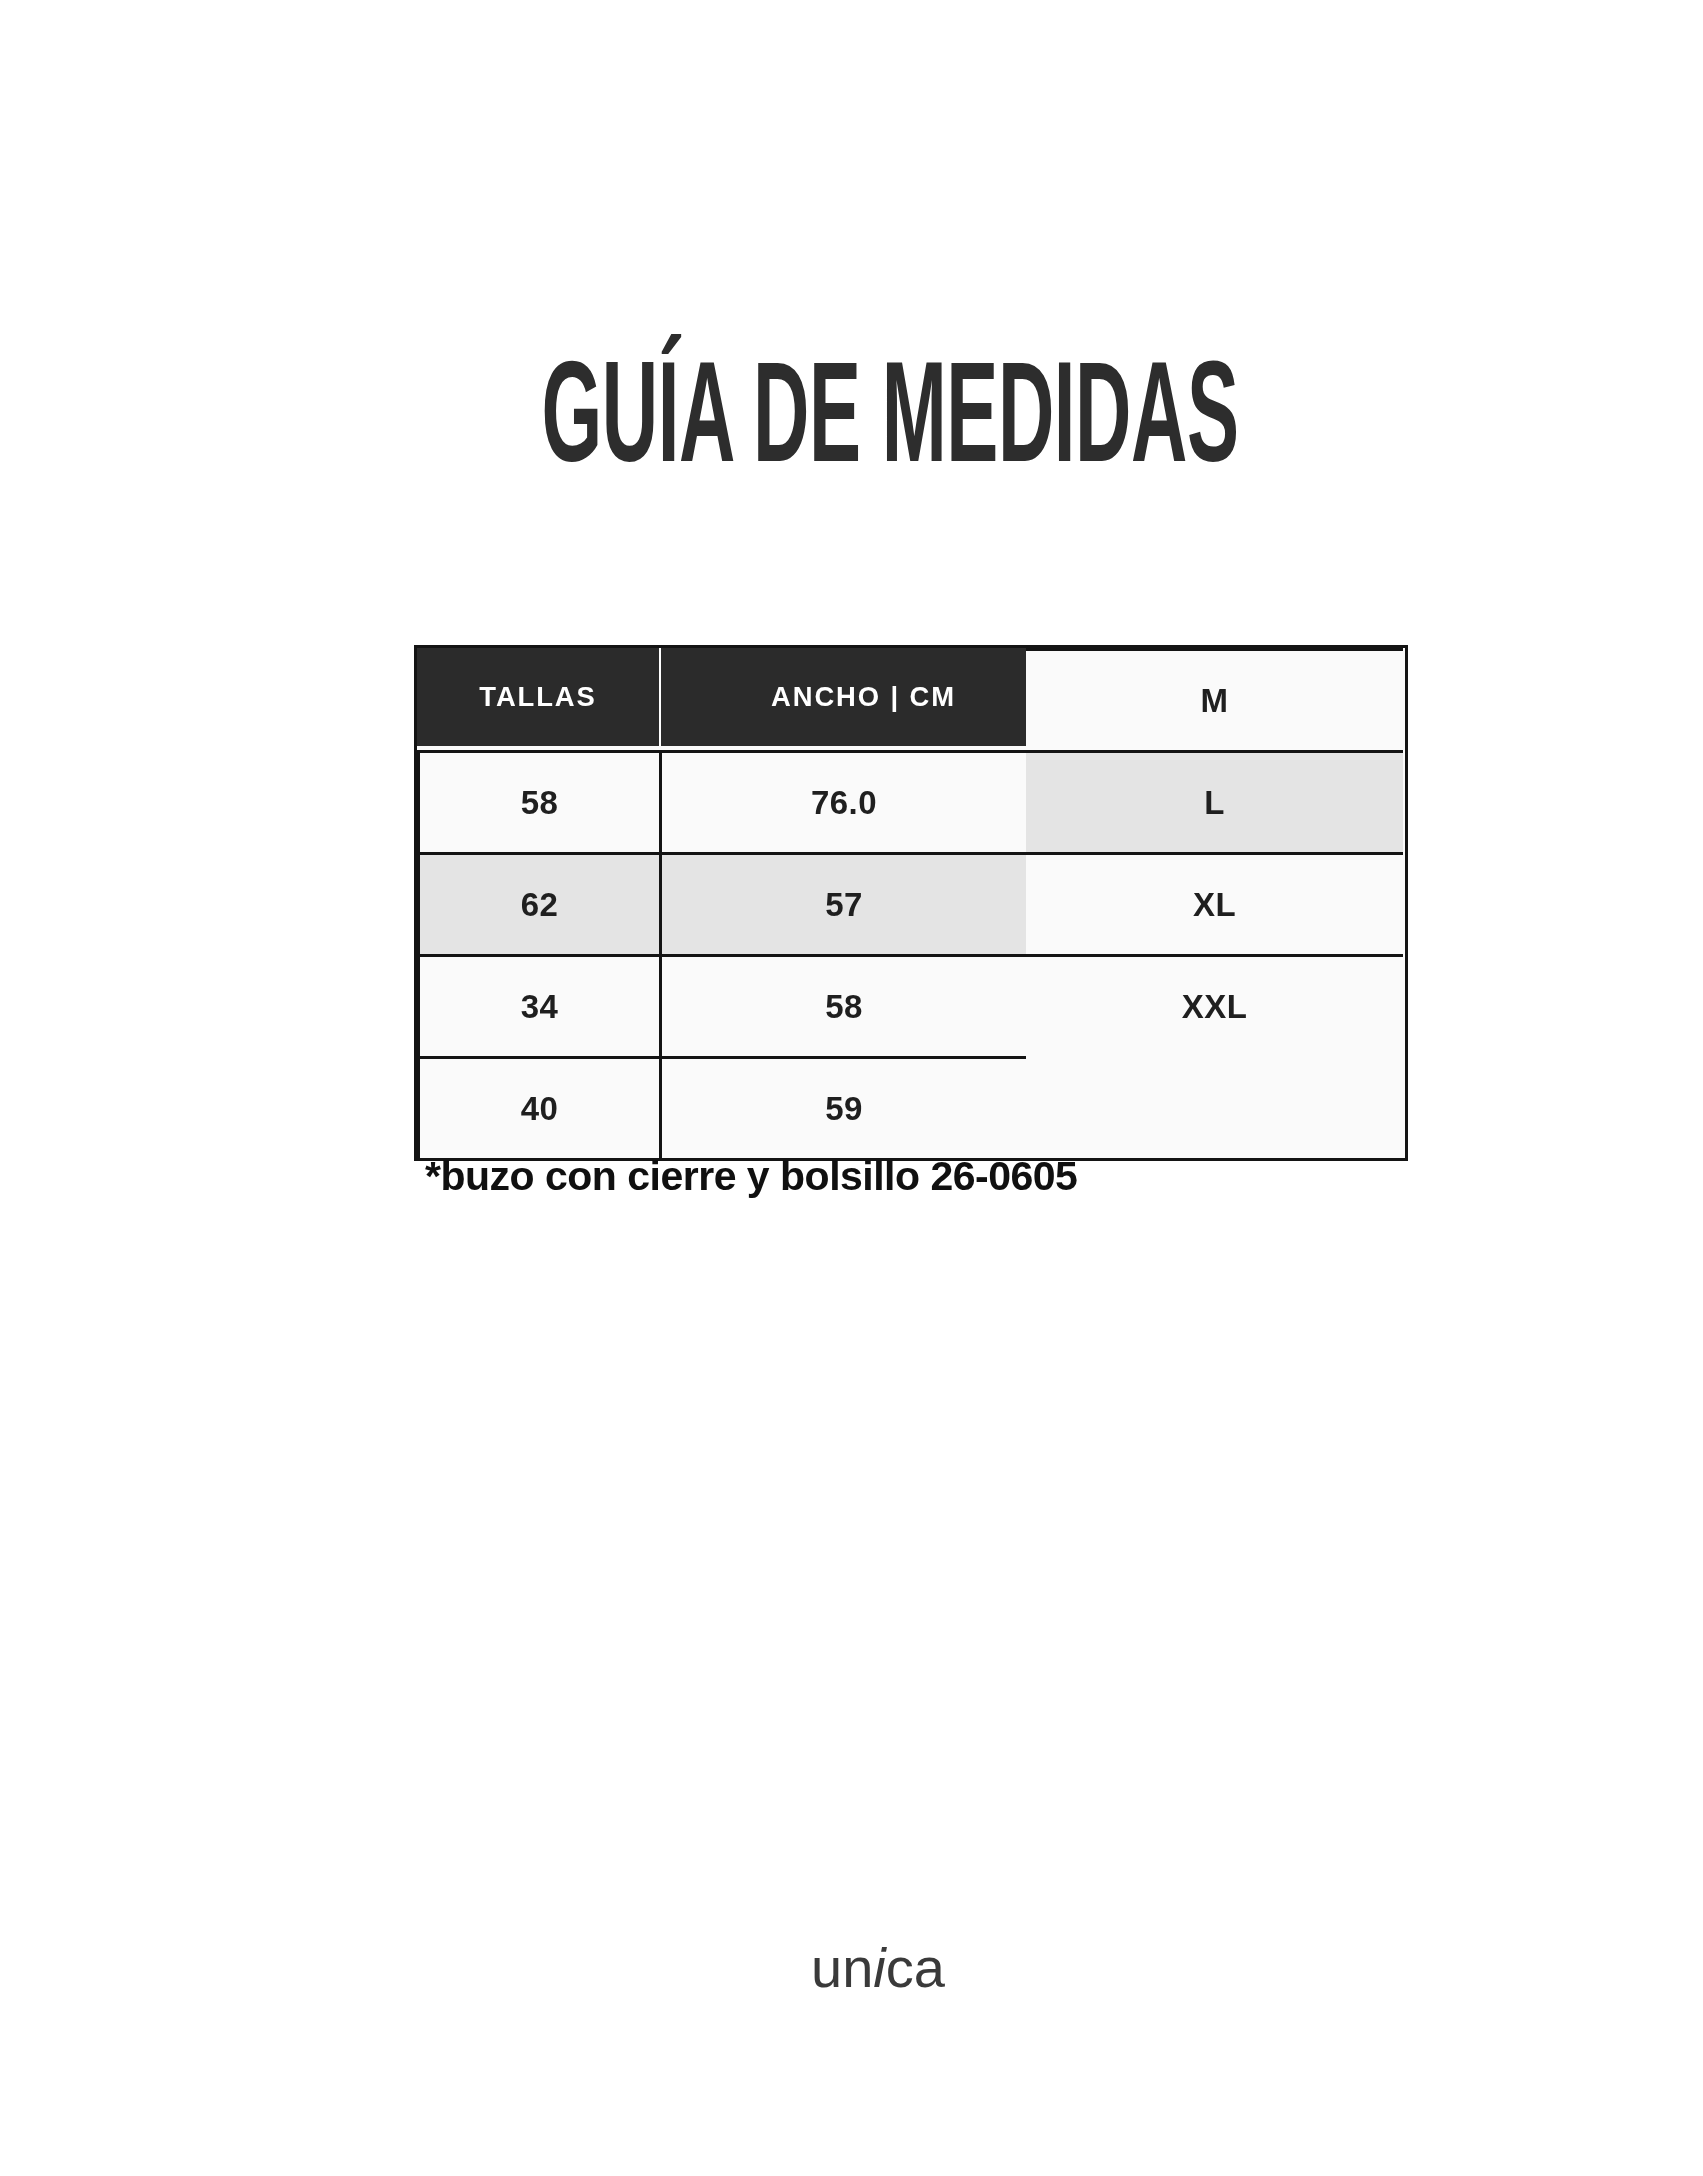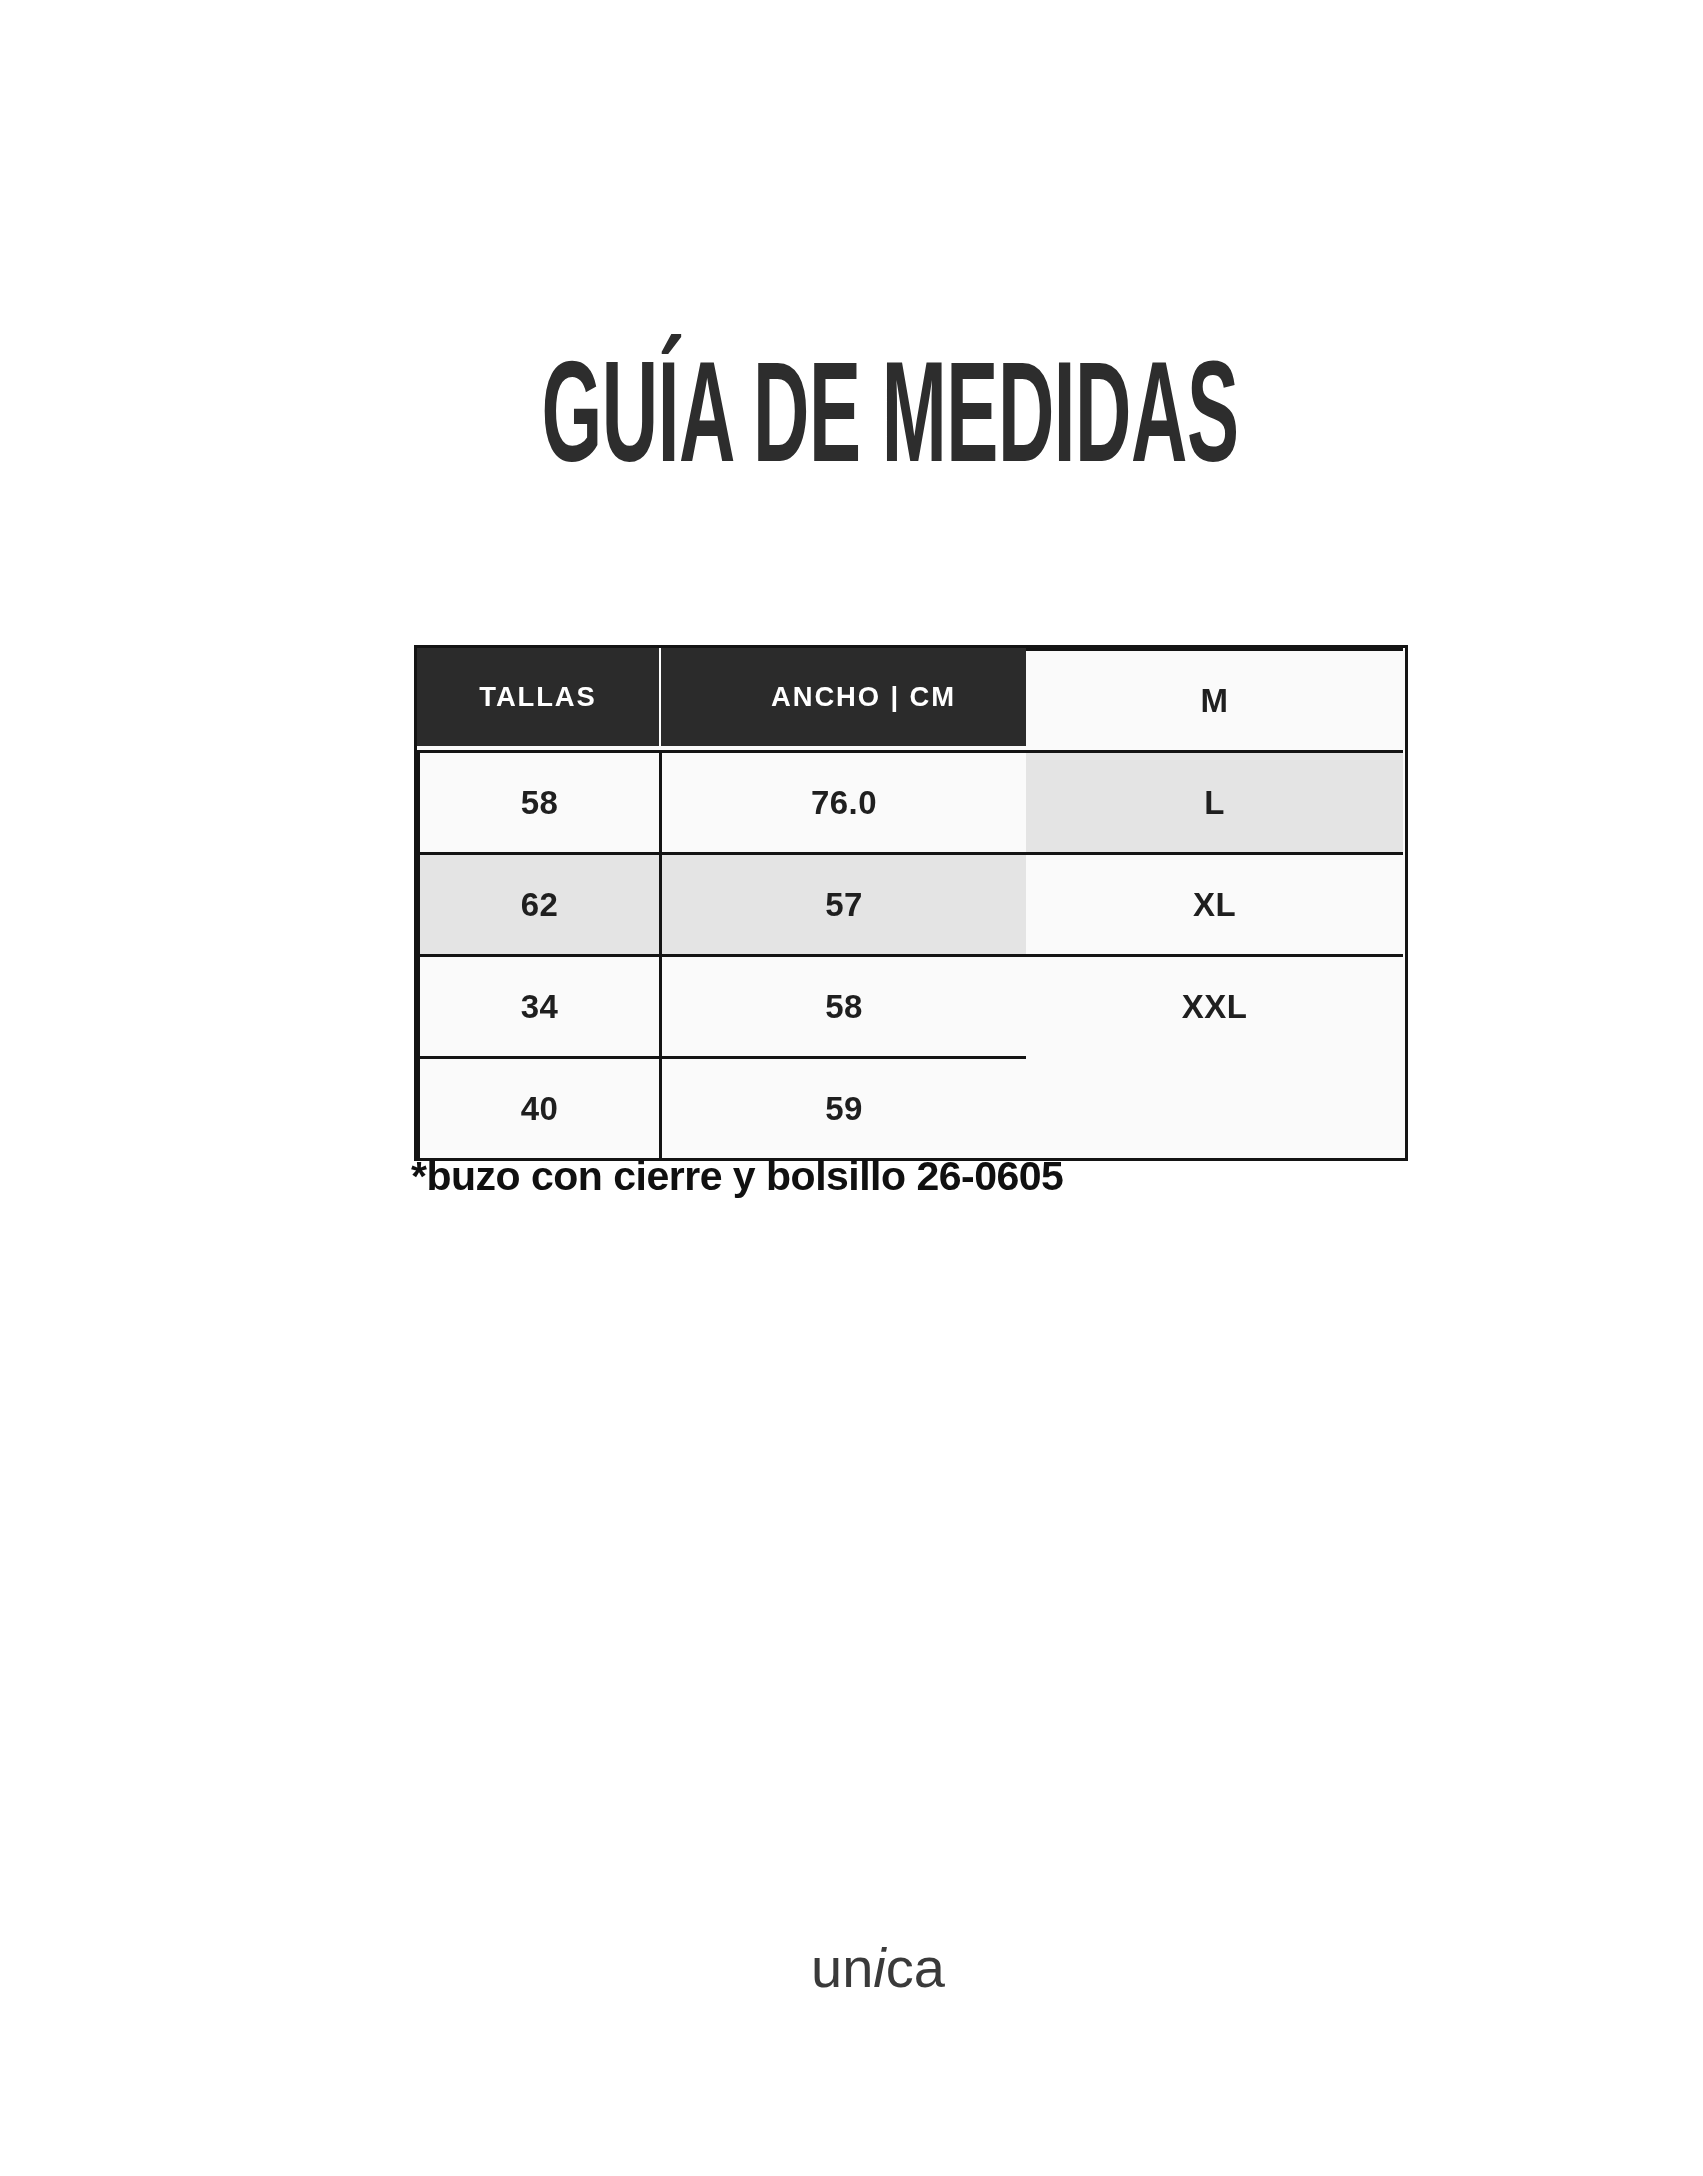--- a/index.html
+++ b/index.html
@@ -75,21 +75,21 @@
     color: #1f1f1f;
     border-top: 3.8px solid #141414;
     background: #fafafa;
   }
   .cell.colsep { border-left: 3.8px solid #141414; }
   .cell.alt { background: #e4e4e4; }
 
   
   .footnote {
     position: absolute;
-    left: 411px;
+    left: 425px;
     top: 1153px;
     font-size: 41px;
     font-weight: bold;
     letter-spacing: -0.5px;
     color: #101010;
     white-space: nowrap;
   }
 
   
   .brand {

